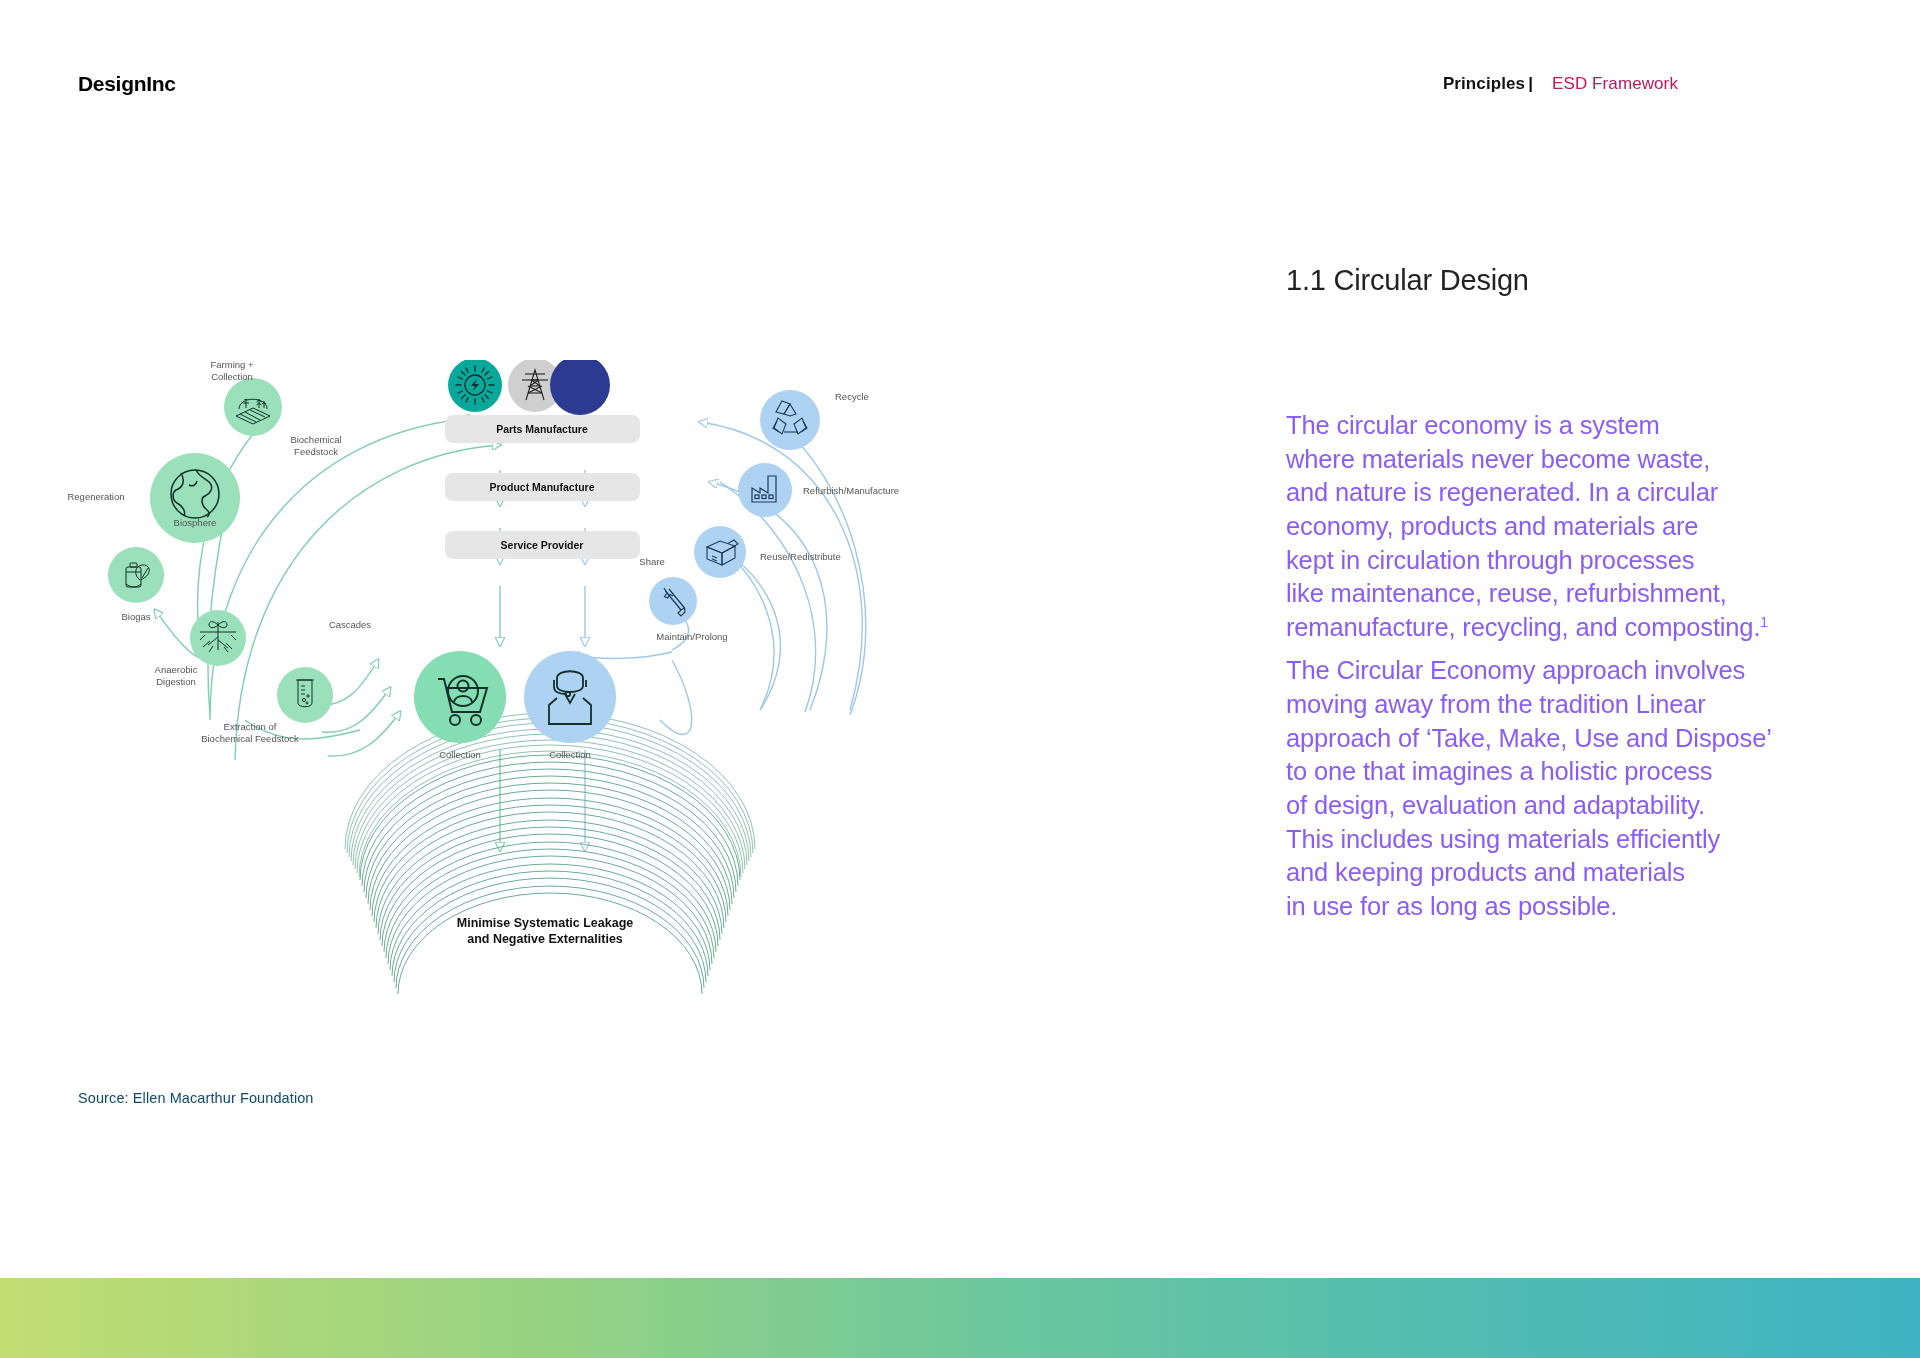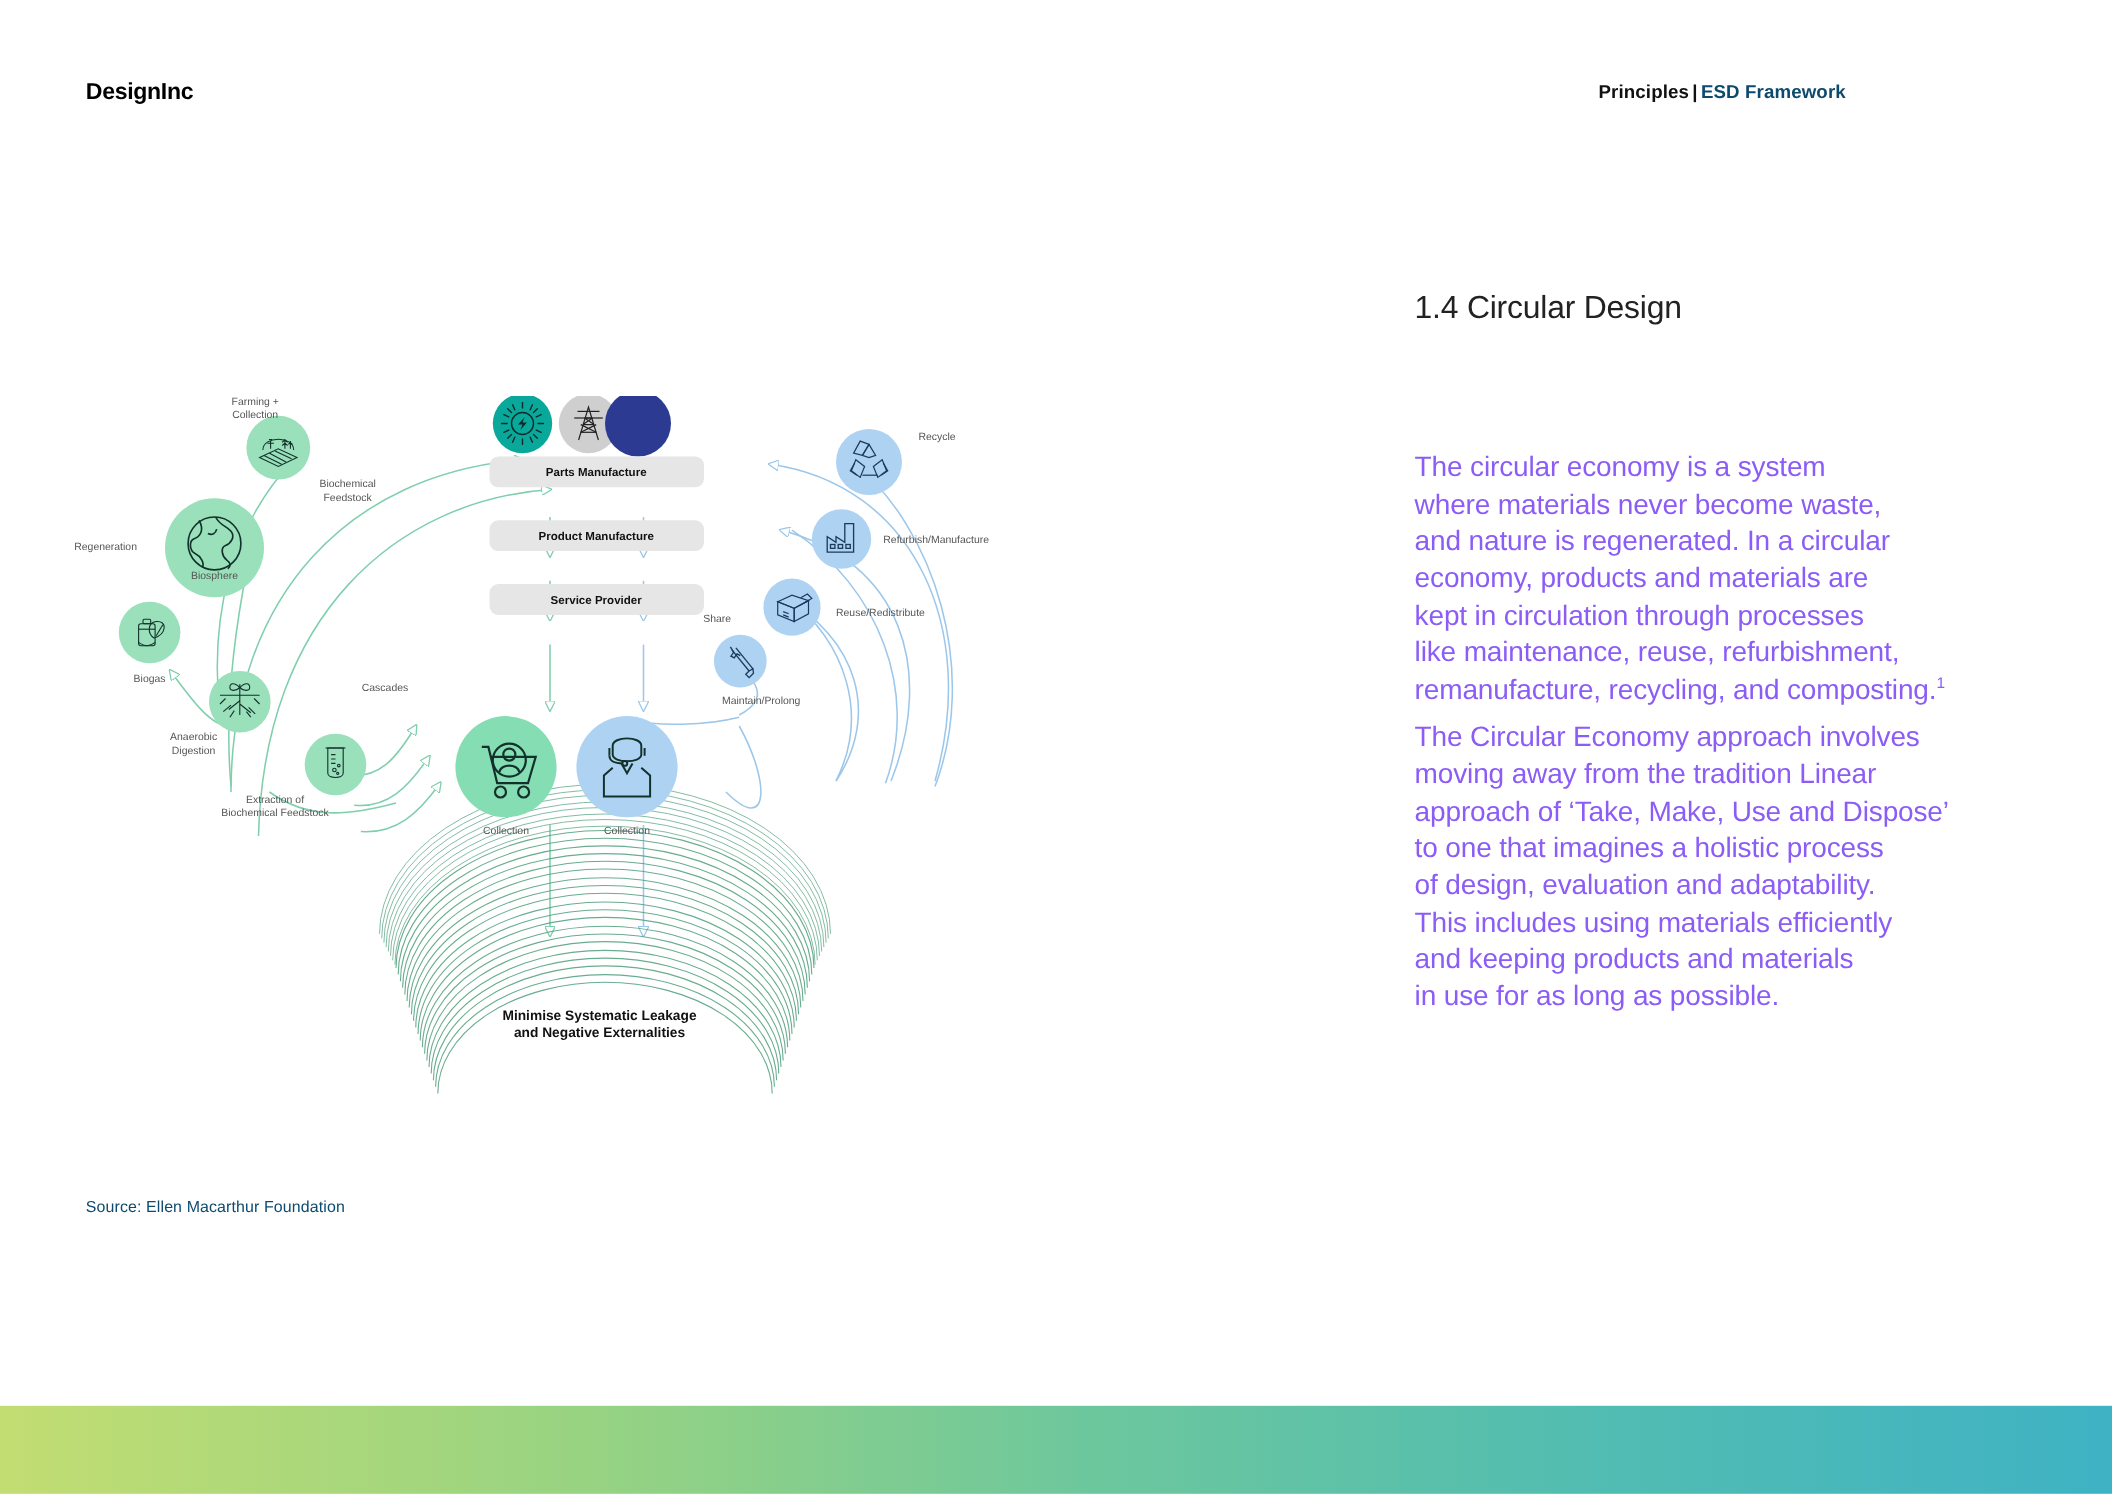--- a/index.html
+++ b/index.html
@@ -36,21 +36,21 @@
   .header-right {
     position: absolute;
     right: 78px;
     top: 74px;
     font-size: 17px;
     letter-spacing: 0.1px;
     white-space: nowrap;
   }
   .header-right .strong { font-weight: 700; color: #111; margin-top: 26px; }
   .header-right .sep { font-weight: 700; color: #111; padding: 0 3px; }
-  .header-right .light { font-weight: 700; color: #0c4a6e; }
+  .header-right .light { font-weight: 400; color: #be185d; margin-left: 16px; }
 
   
   .text-col {
     position: absolute;
     left: 1286px;
     top: 265px;
     width: 600px;
   }
   .eyebrow {
     font-size: 29px;
@@ -438,21 +438,21 @@
   <g>
     <text x="485" y="567" text-anchor="middle" font-family="Liberation Sans, sans-serif" font-size="12.5" font-weight="700" fill="#111">Minimise Systematic Leakage</text>
     <text x="485" y="583" text-anchor="middle" font-family="Liberation Sans, sans-serif" font-size="12.5" font-weight="700" fill="#111">and Negative Externalities</text>
   </g>
 </svg>
 </div>
 
 <div class="source-note">Source: Ellen Macarthur Foundation</div>
 
 <div class="text-col">
-  <div class="eyebrow">1.4 Circular Design</div>
+  <div class="eyebrow">1.1 Circular Design</div>
   <div class="body-copy">
     <p><span>The circular economy is a system
 where materials never become waste,
 and nature is regenerated. In a circular
 economy, products and materials are
 kept in circulation through processes
 like maintenance, reuse, refurbishment,
 remanufacture, recycling, and composting.</span><sup>1</sup></p>
     <p>The Circular Economy approach involves
 moving away from the tradition Linear

